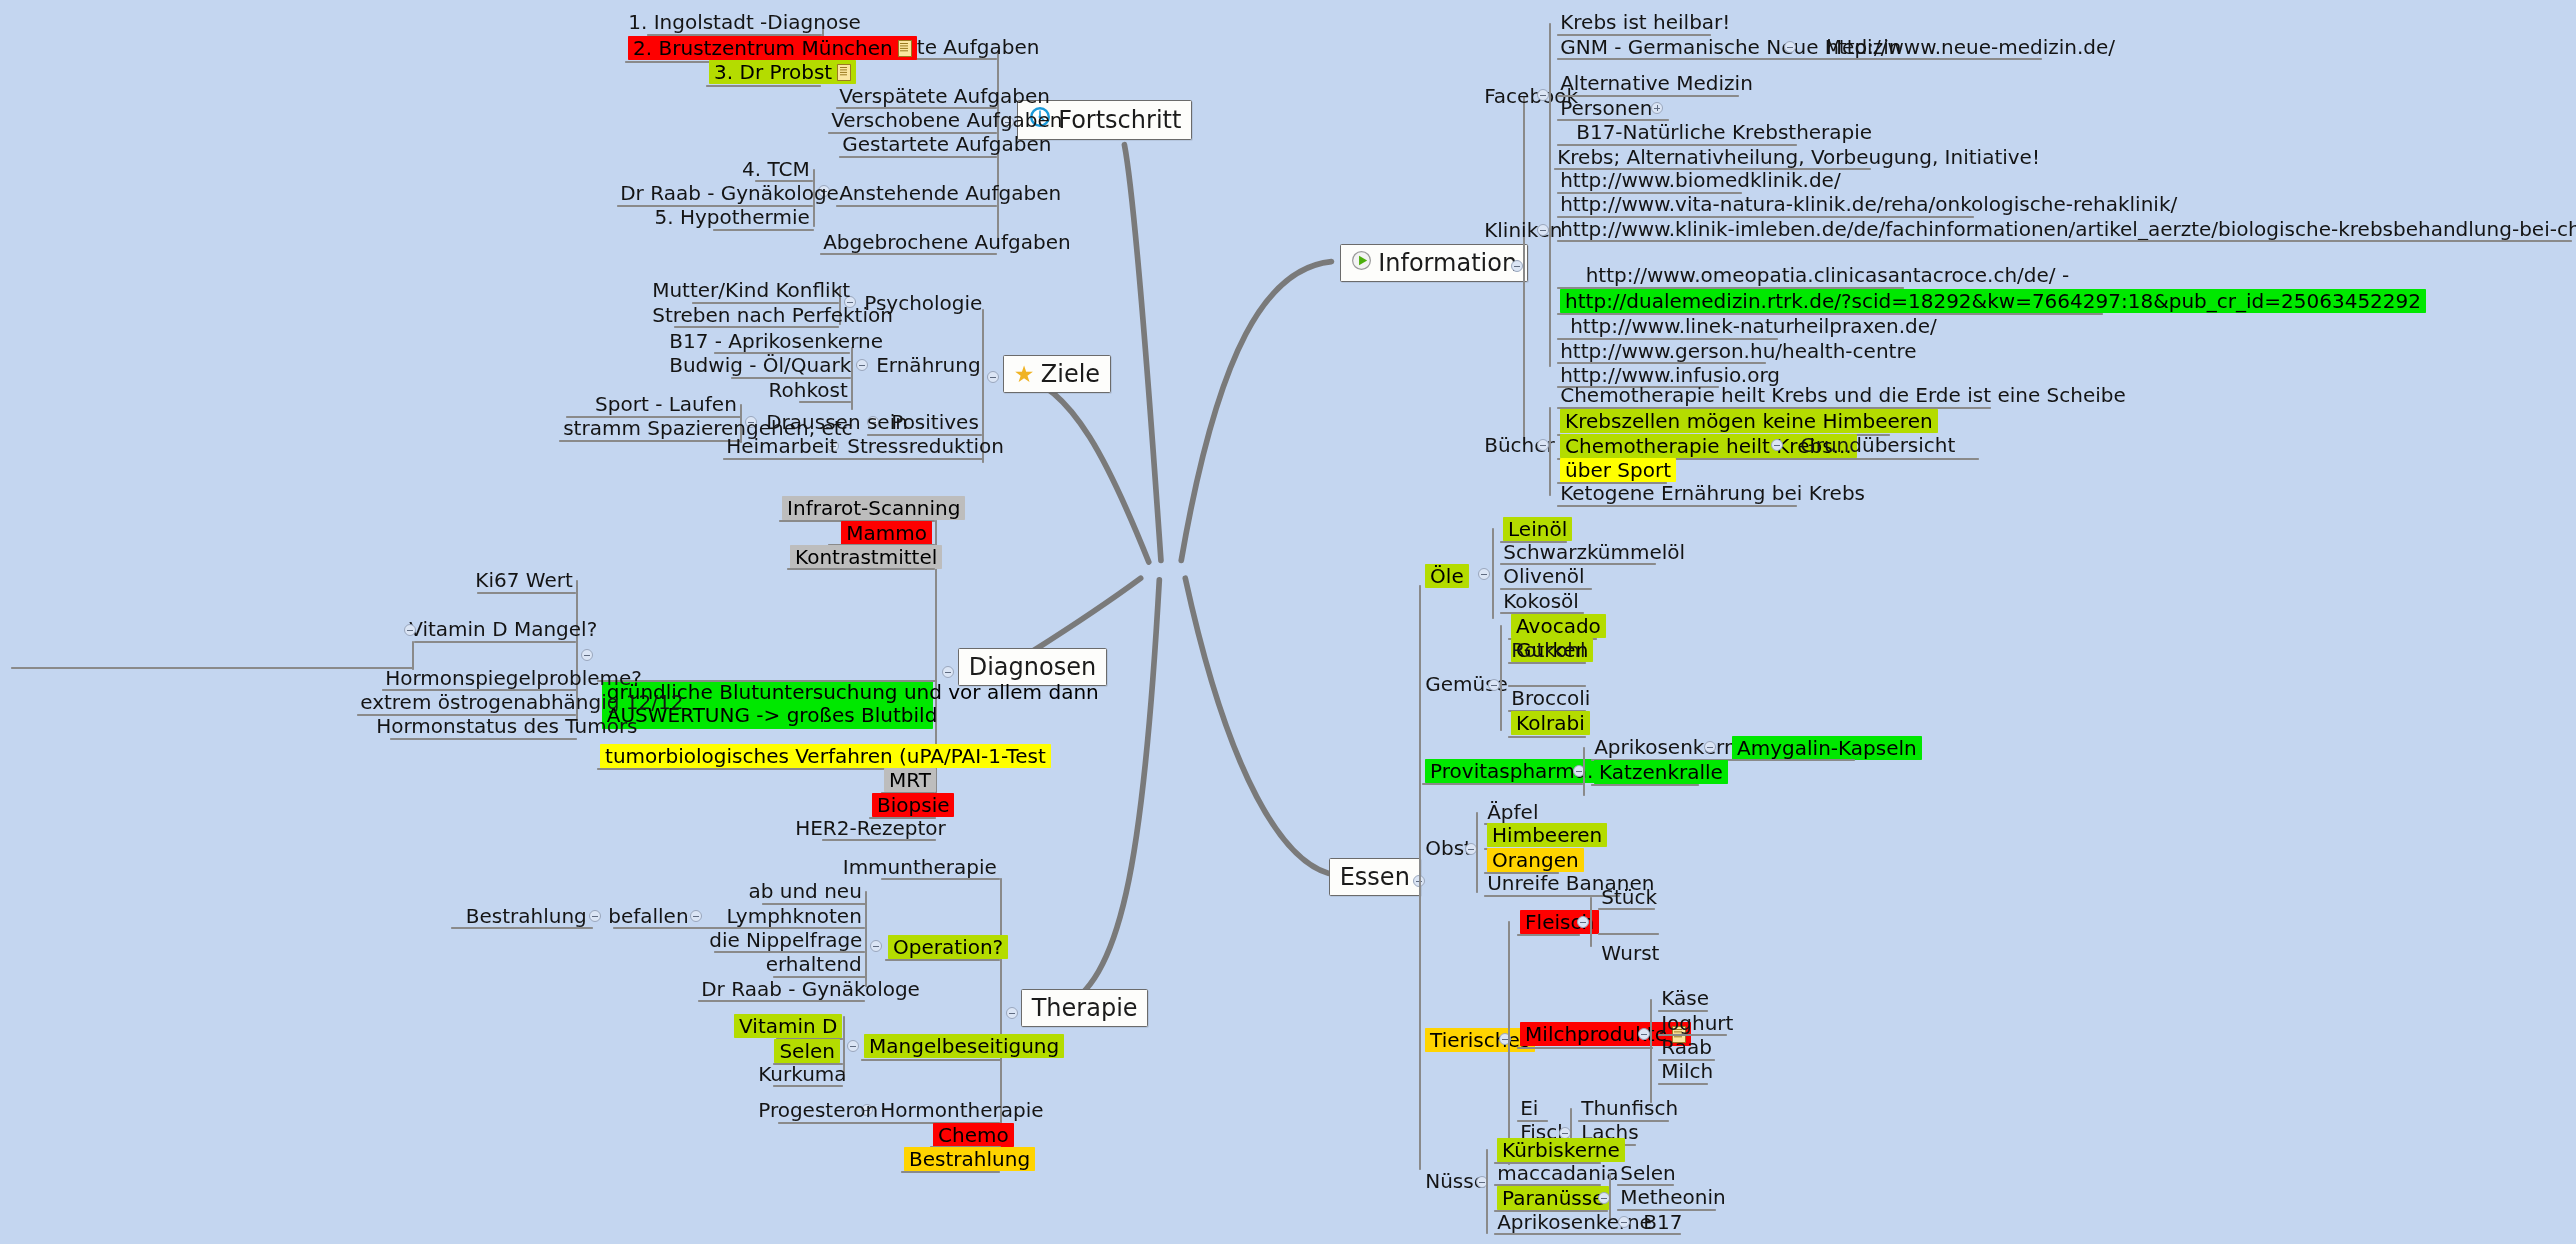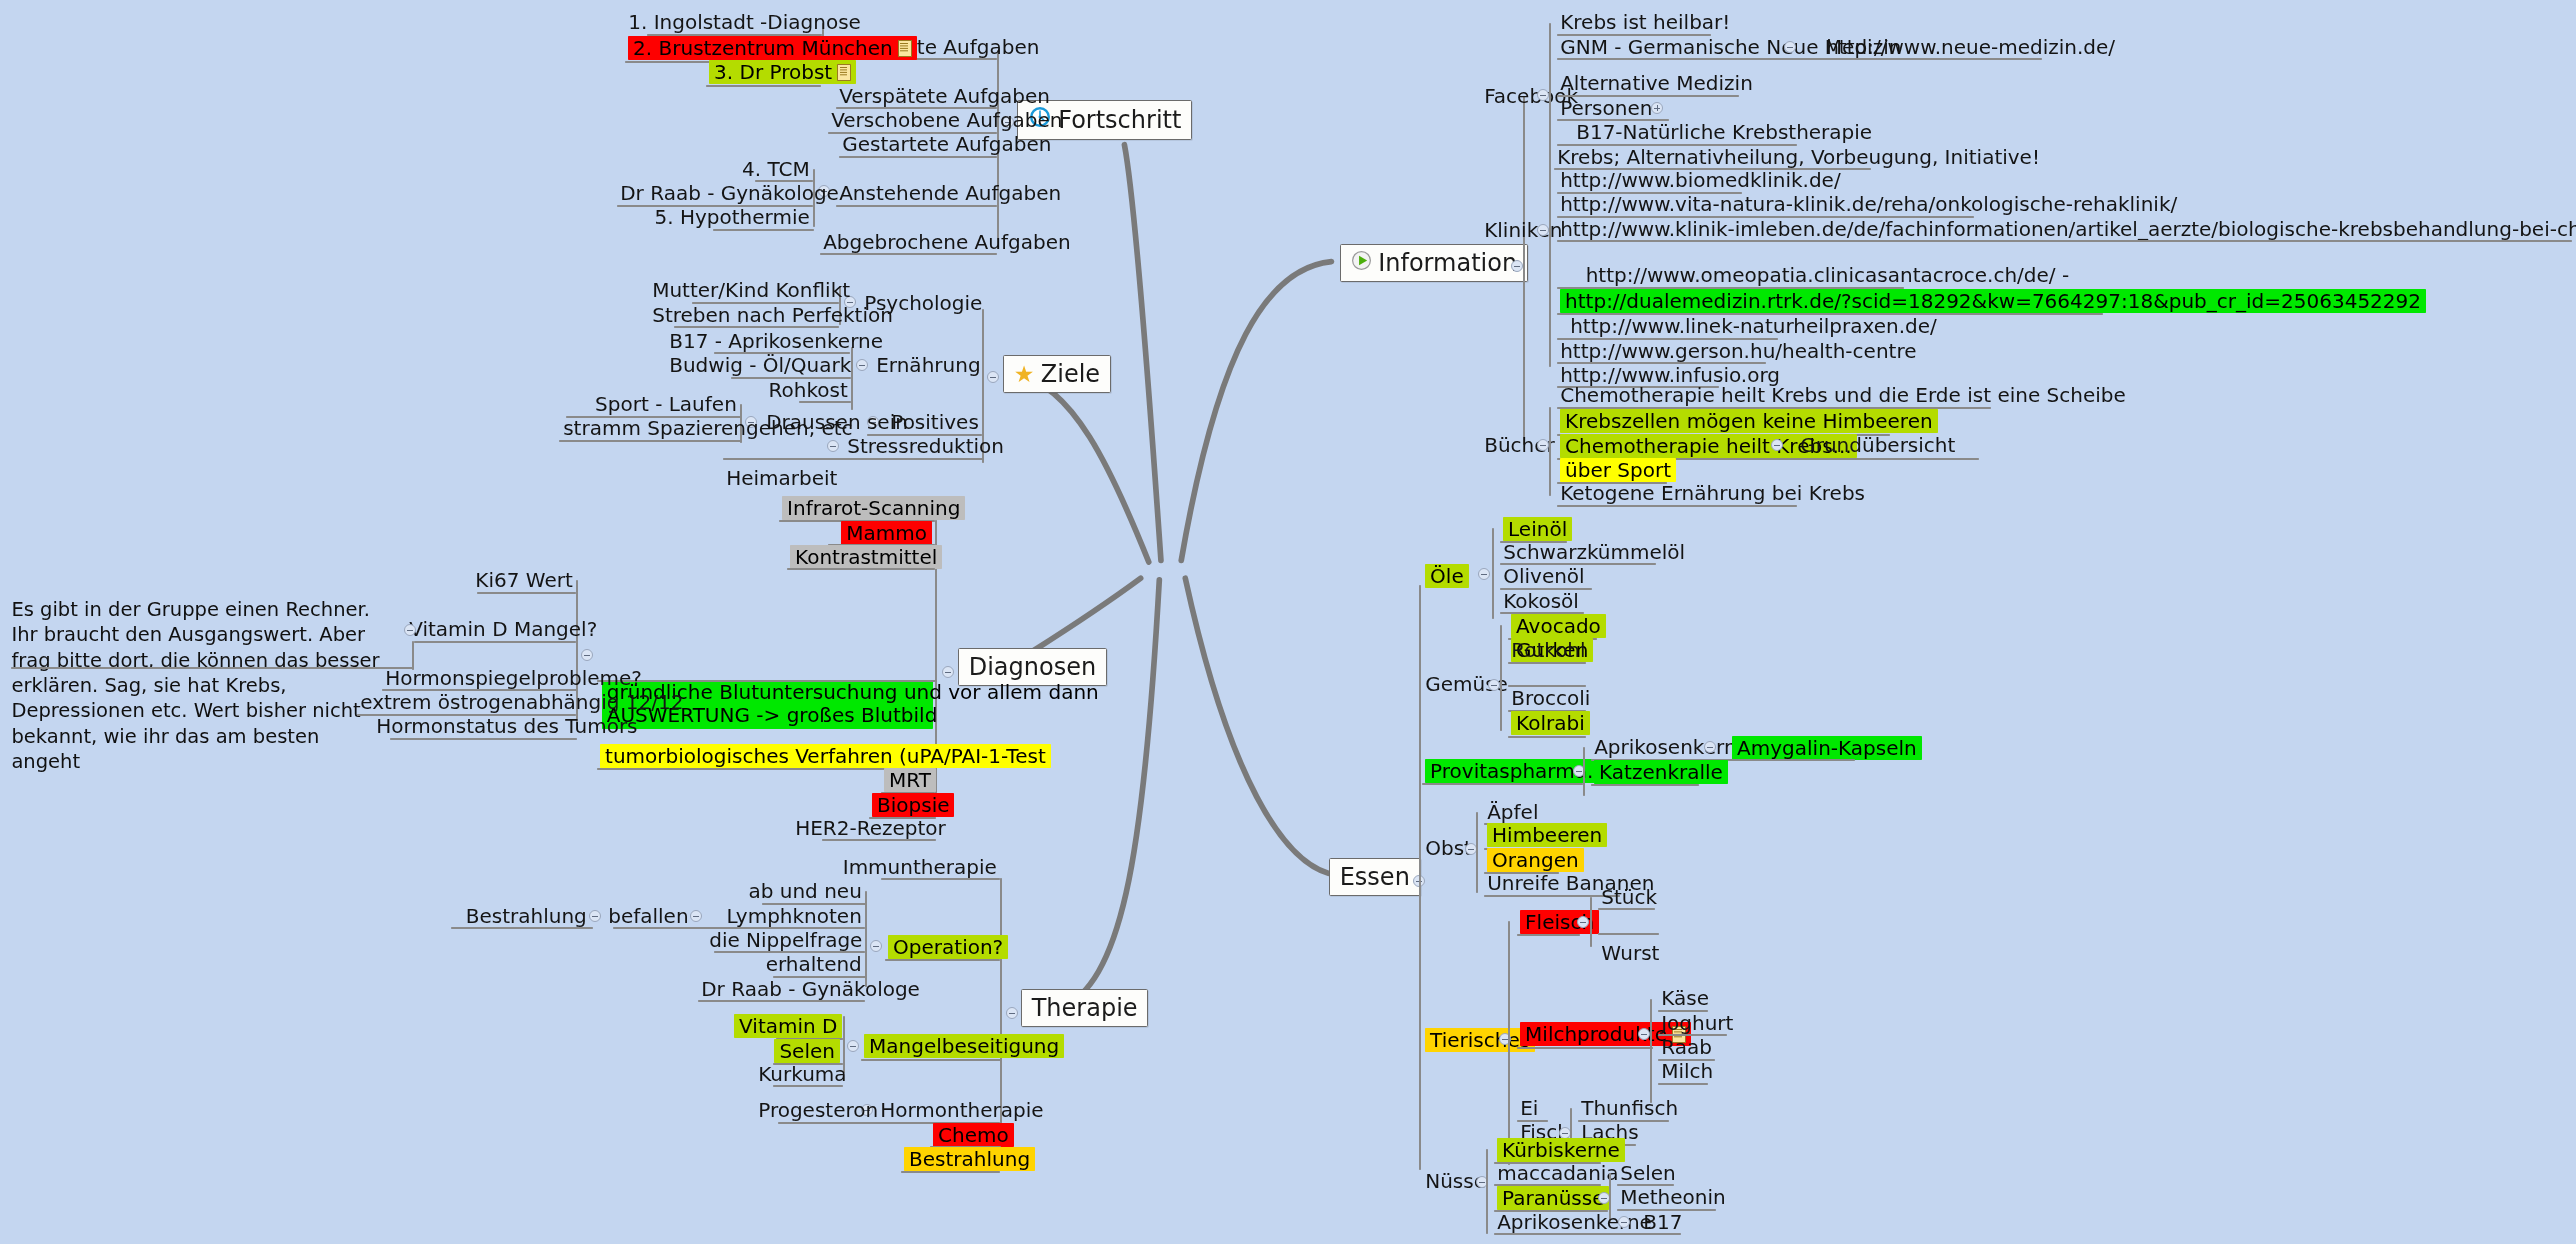--- a/index.html
+++ b/index.html
@@ -391,21 +391,21 @@
   <div class="node r" style="left:560px;top:416px;width:180px;">
     <span>stramm Spazierengehen, etc</span>
   </div>
   <div class="ul" style="left:559px;top:440px;width:182px;"></div>
   <div class="ul" style="left:867px;top:434px;width:115px;"></div>
 
   <div class="node r" style="left:844px;top:434px;width:138px;">
     <span>Stressreduktion</span>
   </div>
   <div class="dot" style="left:827px;top:440px;"></div>
-  <div class="node r" style="left:723px;top:434px;width:105px;margin-top:32px;">
+  <div class="node r" style="left:723px;top:434px;width:105px;">
     <span>Heimarbeit</span>
   </div>
   <div class="ul" style="left:723px;top:458px;width:260px;"></div>
 
   <div class="mbox" style="left:958px;top:648px;">
     <span>Diagnosen</span>
   </div>
   <div class="dot" style="left:942px;top:666px;"></div>
 
   <div class="vl" style="left:935px;top:520px;height:292px;"></div>
@@ -458,23 +458,20 @@
     <span>Ki67 Wert</span>
   </div>
   <div class="ul" style="left:477px;top:592px;width:99px;"></div>
 
   <div class="node r" style="left:406px;top:617px;width:170px;">
     <span>Vitamin D Mangel?</span>
   </div>
   <div class="dot" style="left:404px;top:624px;"></div>
   <div class="ul" style="left:414px;top:641px;width:162px;"></div>
 
-  <div class="notetext" style="left:11.4px;top:597px;width:375px;">
-    <span>Es gibt in der Gruppe einen Rechner. Ihr braucht den Ausgangswert. Aber frag bitte dort, die können das besser erklären. Sag, sie hat Krebs, Depressionen etc. Wert bisher nicht bekannt, wie ihr das am besten angeht</span>
-  </div>
   <div class="ul" style="left:11.4px;top:667px;width:403px;"></div>
   <div class="vl" style="left:412px;top:641px;height:29px;"></div>
 
   <div class="node r" style="left:382px;top:666px;width:195px;">
     <span>Hormonspiegelprobleme?</span>
   </div>
   <div class="ul" style="left:382px;top:689px;width:195px;"></div>
 
   <div class="node r" style="left:357px;top:690px;width:219px;">
     <span>extrem östrogenabhängig 12/12</span>

